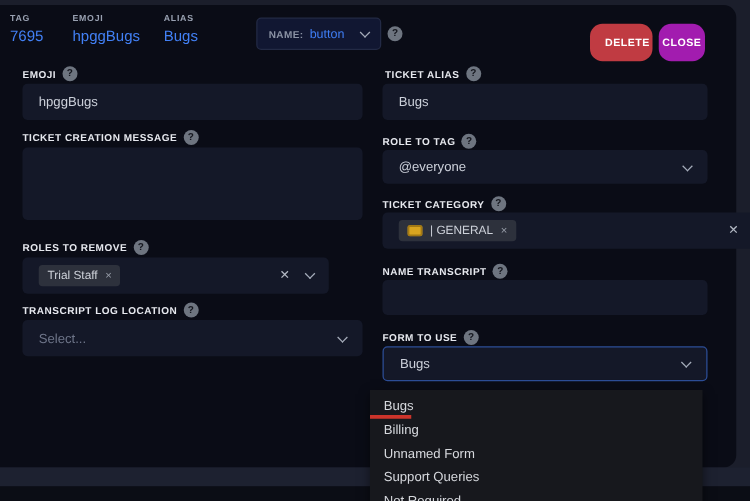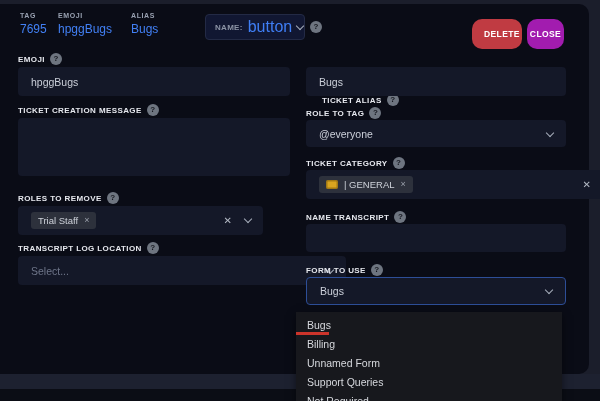--- a/index.html
+++ b/index.html
@@ -11,21 +11,21 @@
   .footer-strip{left:0;top:374px;width:600px;height:15px;background:#1d2130;}
   .bottom-bar{left:0;top:389px;width:600px;height:12px;background:#0b0d15;}
 
   .stat{display:flex;flex-direction:column;gap:3px;}
   .stat-label{font-size:7px;font-weight:bold;letter-spacing:.6px;color:#99a1b1;}
   .stat-value{font-size:12px;color:#4280f5;}
 
   .type-select{left:205px;top:14px;width:100px;height:26px;background:#111732;border:1px solid #232a45;
     border-radius:4px;display:flex;align-items:center;padding:0 9px;gap:5px;cursor:pointer;}
   .type-label{font-size:8px;font-weight:bold;color:#8b93a5;letter-spacing:.3px;}
-  .type-value{font-size:16px;color:#3f7ef5;flex:1;}
+  .type-value{font-size:10px;color:#3f7ef5;flex:1;}
 
   .chev{width:6px;height:6px;border-right:1.5px solid #a6adbb;border-bottom:1.5px solid #a6adbb;
     transform:rotate(45deg);margin-top:-3px;flex:none;}
 
   .btn{height:30px;border:none;border-radius:10px;color:#fff;font-size:8.5px;font-weight:bold;
     letter-spacing:.4px;cursor:pointer;padding:0 12px;}
   .btn-delete{left:472px;top:19px;width:50px;background:#c03b42;}
   .btn-close{left:527px;top:19px;width:37px;background:#a21caf;padding:0;}
 
   .label-row{display:flex;align-items:center;gap:5px;}
@@ -58,21 +58,21 @@
 </style>
 </head>
 <body>
 
 <div id="app">
 
   <div class="abs modal-bg"></div>
   <div class="abs footer-strip"></div>
   <div class="abs bottom-bar"></div>
 
-  <div class="abs stat" style="left:20px;top:12px;">
+  <div class="abs stat" style="left:8px;top:12px;">
     <span class="stat-label">TAG</span>
     <span class="stat-value">7695</span>
   </div>
   <div class="abs stat" style="left:58px;top:12px;">
     <span class="stat-label">EMOJI</span>
     <span class="stat-value">hpggBugs</span>
   </div>
   <div class="abs stat" style="left:131px;top:12px;">
     <span class="stat-label">ALIAS</span>
     <span class="stat-value">Bugs</span>
@@ -116,26 +116,26 @@
     <span class="ms-right">
       <span class="clear-x">✕</span>
       <span class="chev"></span>
     </span>
   </div>
 
   <div class="abs label-row" style="left:18px;top:242px;">
     <span class="field-label">TRANSCRIPT LOG LOCATION</span>
     <span class="q">?</span>
   </div>
-  <div class="abs input" style="left:18px;top:256px;width:328px;height:29px;">
+  <div class="abs input" style="left:18px;top:256px;width:272px;height:29px;">
     <span class="placeholder">Select...</span>
     <span class="chev sel-chev"></span>
   </div>
 
-  <div class="abs label-row" style="left:322px;top:53px;margin-top:41px;">
+  <div class="abs label-row" style="left:308px;top:53px;">
     <span class="field-label">TICKET ALIAS</span>
     <span class="q">?</span>
   </div>
   <div class="abs input" style="left:306px;top:67px;width:260px;height:29px;">
     <span>Bugs</span>
   </div>
 
   <div class="abs label-row" style="left:306px;top:107px;">
     <span class="field-label">ROLE TO TAG</span>
     <span class="q">?</span>

